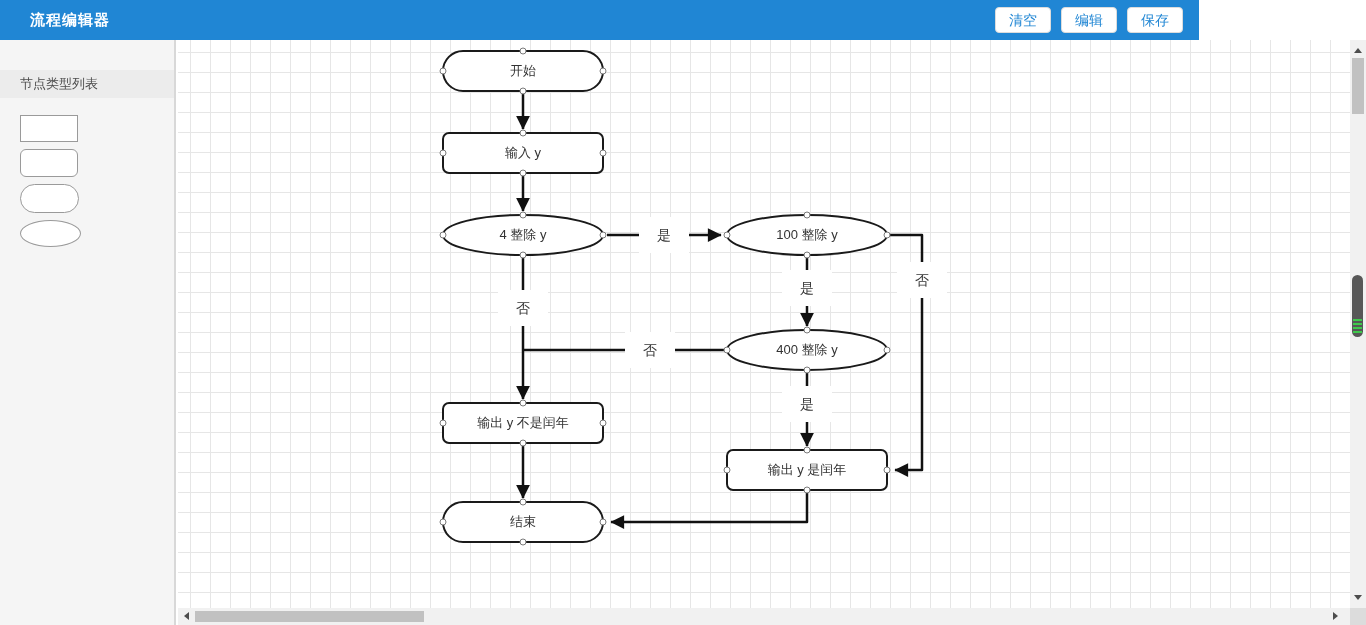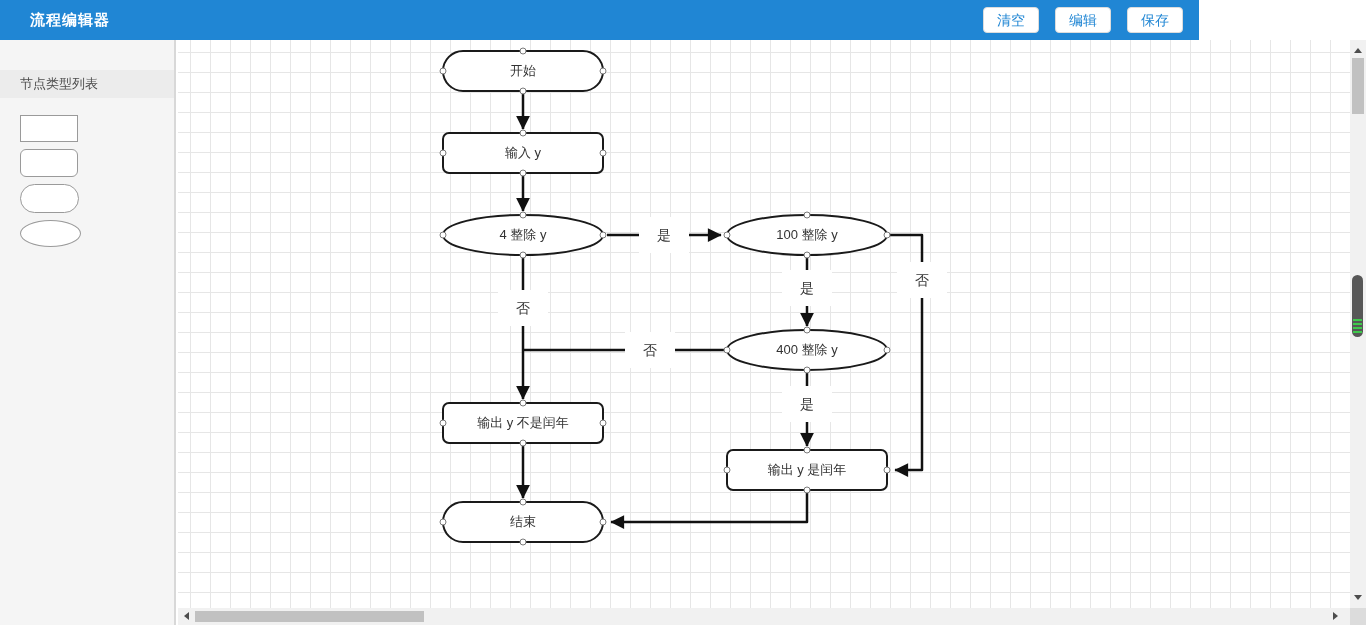--- a/index.html
+++ b/index.html
@@ -9,21 +9,21 @@
     background:#ffffff;
   }
   
   .header{
     position:absolute;left:0;top:0;width:1199px;height:40px;
     background:#2086d4;box-sizing:border-box;
     display:flex;align-items:center;justify-content:space-between;
     padding:0 16px 0 30px;z-index:30;
   }
   .header-title{color:#ffffff;font-size:15px;font-weight:bold;letter-spacing:1px;}
-  .header-buttons{display:flex;gap:16px;padding-left:32px;}
+  .header-buttons{display:flex;gap:10px;padding-left:32px;}
   .hbtn{
     background:#ffffff;color:#2086d4;border:1px solid #dcdcdc;border-radius:4px;
     font-size:14px;height:26px;padding:0 13px;line-height:24px;cursor:pointer;
     font-family:inherit;
   }
   
   .sidebar{
     position:absolute;left:0;top:40px;width:176px;height:585px;
     background:#f5f5f5;border-right:2px solid #d8d8d8;box-sizing:border-box;z-index:10;
   }

